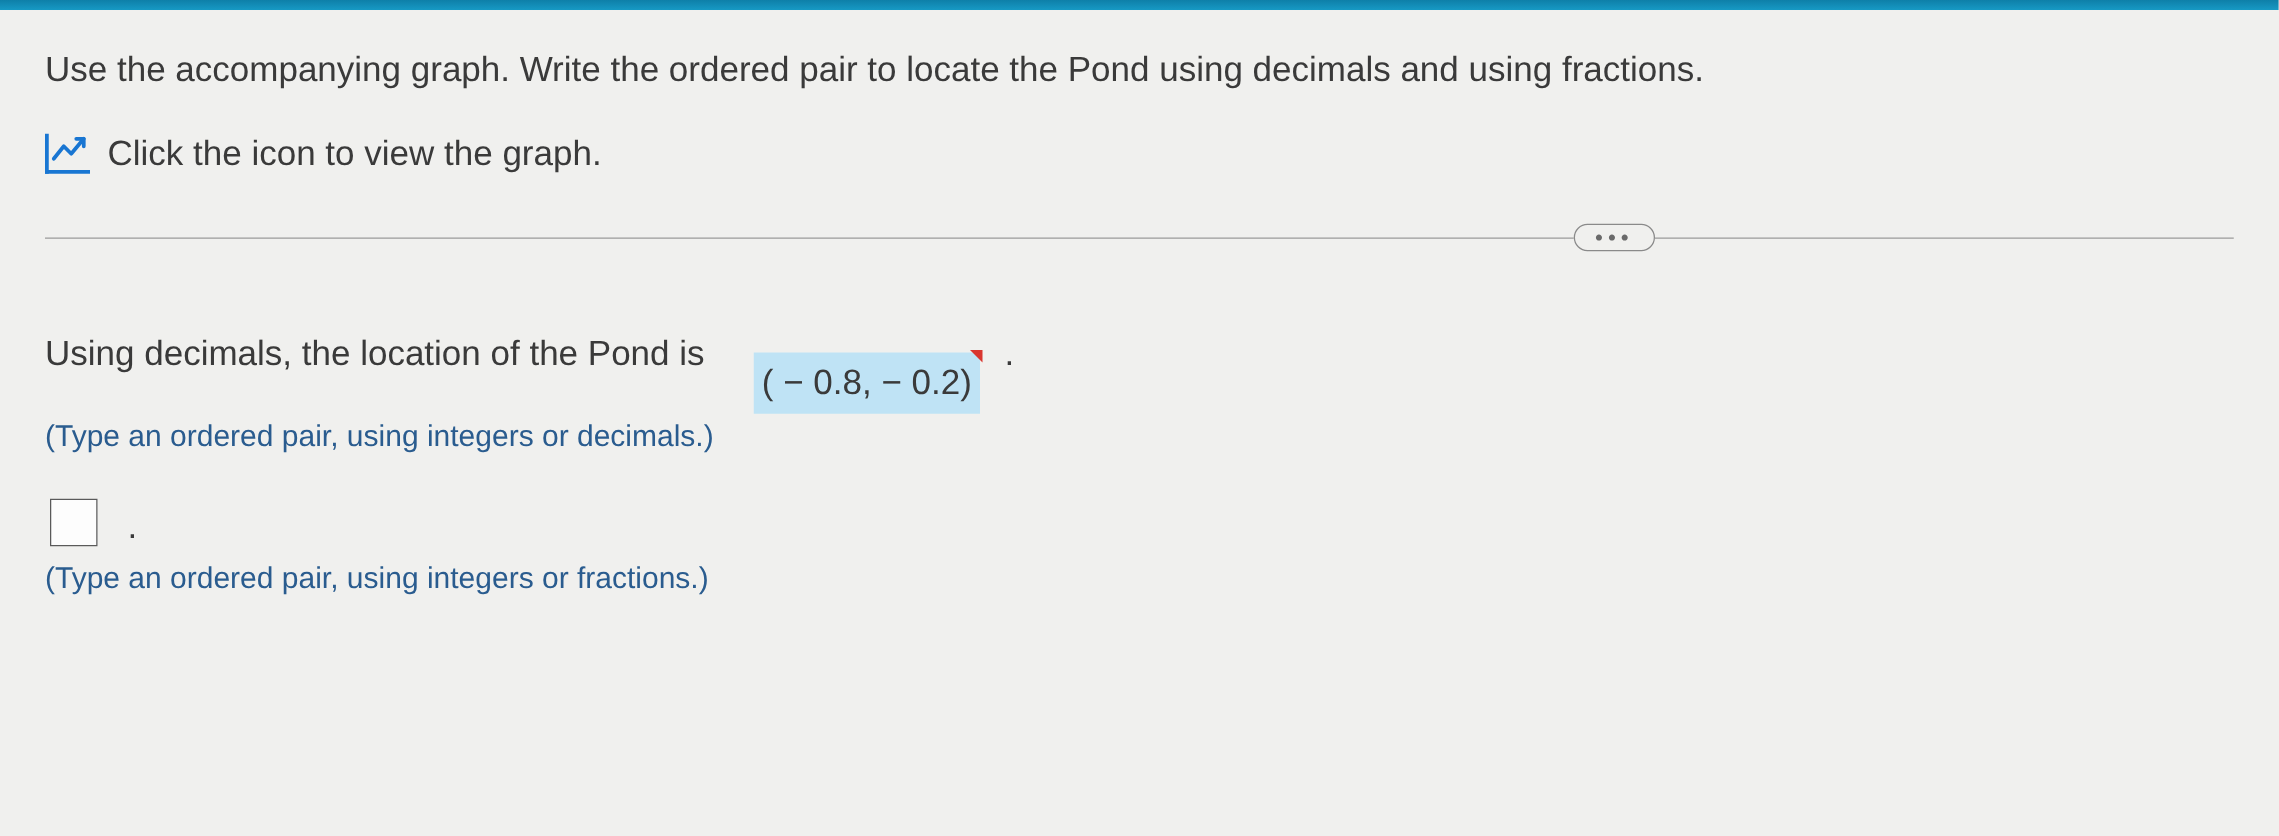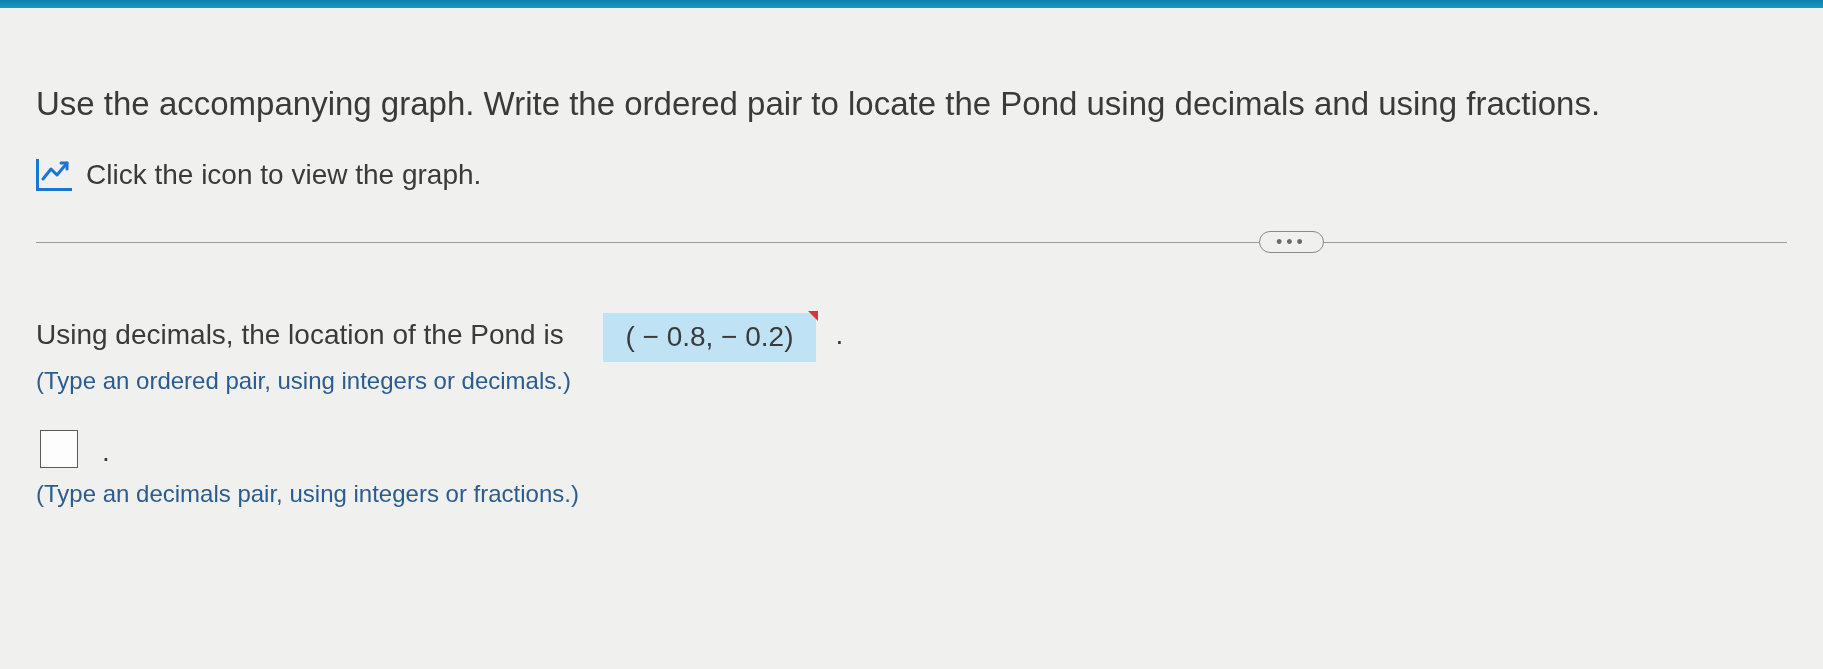--- a/index.html
+++ b/index.html
@@ -16,25 +16,24 @@
     }
     .top-bar {
       height: 8px;
       background: linear-gradient(to bottom, #0e7fa8, #1799c4);
       width: 100%;
     }
     .content {
       padding: 28px 36px;
     }
     .question-text {
-      font-size: 33px;
+      font-size: 28px;
       color: #3a3a3a;
       line-height: 1.4;
       margin-bottom: 32px;
-      margin-top: 45px;
     }
     .graph-link-row {
       display: flex;
       align-items: center;
       gap: 14px;
       margin-bottom: 40px;
     }
     .graph-icon {
       width: 36px;
       height: 32px;
@@ -87,23 +86,24 @@
       font-size: 28px;
       color: #3a3a3a;
       line-height: 1.6;
       display: flex;
       align-items: flex-start;
       flex-wrap: wrap;
       gap: 16px;
     }
     .highlighted-answer {
       background: #bfe3f5;
-      padding: 2px 22px;
+      padding: 2px 6px;
       position: relative;
       display: inline-block;
+      margin-top: 21px;
     }
     .highlighted-answer::after {
       content: '';
       position: absolute;
       top: -2px;
       right: -2px;
       width: 0;
       height: 0;
       border-left: 10px solid transparent;
       border-top: 10px solid #d9362f;
@@ -160,15 +160,15 @@
       <span class="period">.</span>
     </div>
     <div class="instruction-text">(Type an ordered pair, using integers or decimals.)</div>
   </div>
 
   <div class="answer-block">
     <div class="answer-line">
       <span class="input-box"></span>
       <span class="period">.</span>
     </div>
-    <div class="instruction-text">(Type an decimals pair, using integers or fractions.)</div>
+    <div class="instruction-text">(Type an ordered pair, using integers or fractions.)</div>
   </div>
 </div>
 
 </body></html>

